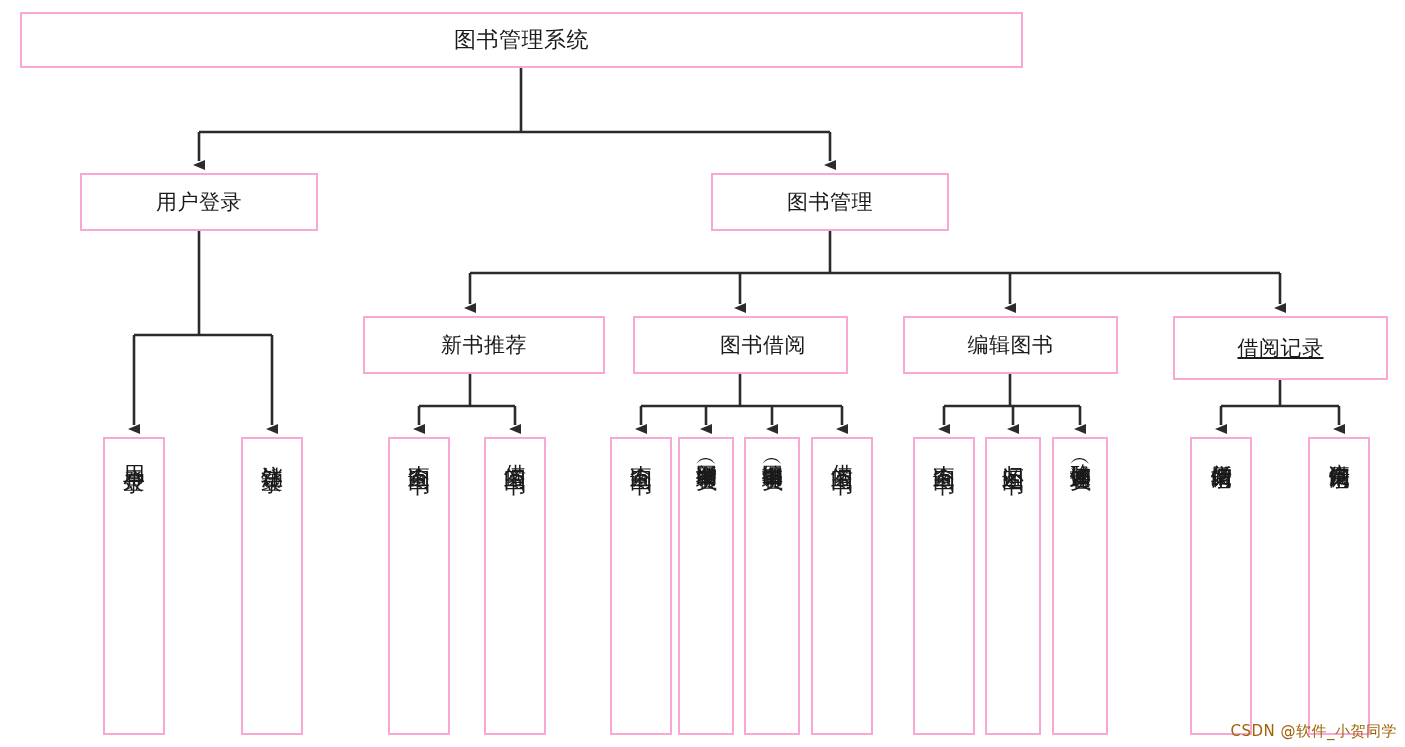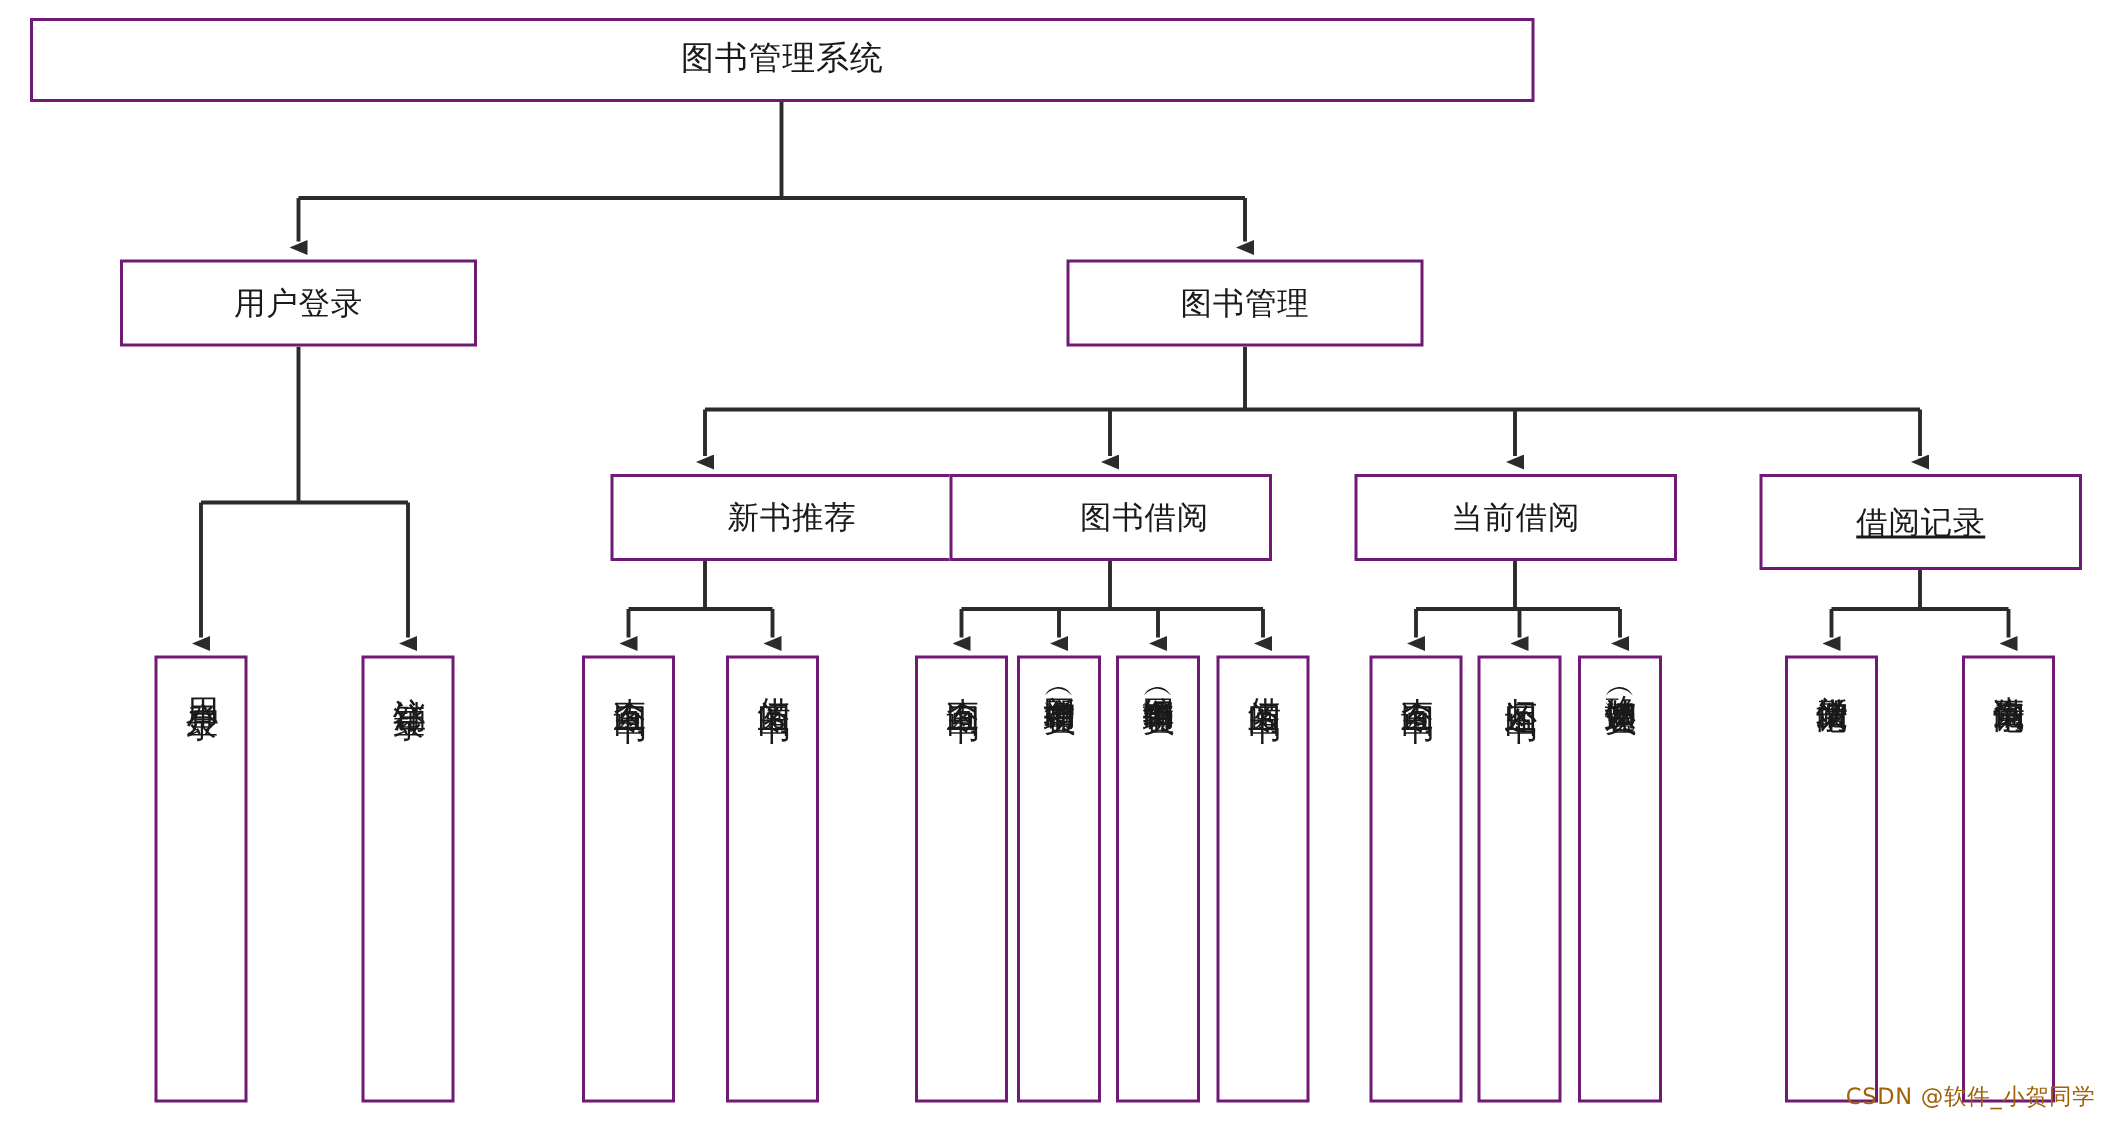--- a/index.html
+++ b/index.html
@@ -22,21 +22,21 @@
     position: absolute;
     left: 0;
     top: 0;
     width: 1405px;
     height: 747px;
   }
   .node {
     position: absolute;
     box-sizing: border-box;
     background: #ffffff;
-    border: 2px solid #701a75;
+    border: 2px solid #f9a8d4;
     display: flex;
     align-items: center;
     justify-content: center;
     color: #1a1a1a;
   }
   .node-label {
     display: block;
     line-height: 1.18;
     white-space: nowrap;
     letter-spacing: 0.5px;
@@ -124,28 +124,28 @@
   <div id="nodes-layer">
       <div class="node horizontal root" style="left: 20px; top: 12px; width: 1003px; height: 56px;">
         <span class="node-label">图书管理系统</span>
       </div>
       <div class="node horizontal" style="left: 80px; top: 173px; width: 238px; height: 58px;">
         <span class="node-label">用户登录</span>
       </div>
       <div class="node horizontal" style="left: 711px; top: 173px; width: 238px; height: 58px;">
         <span class="node-label">图书管理</span>
       </div>
-      <div class="node horizontal" style="left: 363px; top: 316px; width: 242px; height: 58px; margin-left: 44px;">
+      <div class="node horizontal" style="left: 363px; top: 316px; width: 242px; height: 58px;">
         <span class="node-label">新书推荐</span>
       </div>
       <div class="node horizontal" style="left: 633px; top: 316px; width: 215px; height: 58px; padding-left: 45px;">
         <span class="node-label">图书借阅</span>
       </div>
       <div class="node horizontal" style="left: 903px; top: 316px; width: 215px; height: 58px;">
-        <span class="node-label">当前借阅</span>
+        <span class="node-label">编辑图书</span>
       </div>
       <div class="node horizontal" style="left: 1173px; top: 316px; width: 215px; height: 64px; text-decoration: underline;">
         <span class="node-label">借阅记录</span>
       </div>
       <div class="node vertical" style="left: 103px; top: 437px; width: 62px; height: 298px;">
         <span class="node-label">用户登录</span>
       </div>
       <div class="node vertical" style="left: 241px; top: 437px; width: 62px; height: 298px;">
         <span class="node-label">注销登录</span>
       </div>

